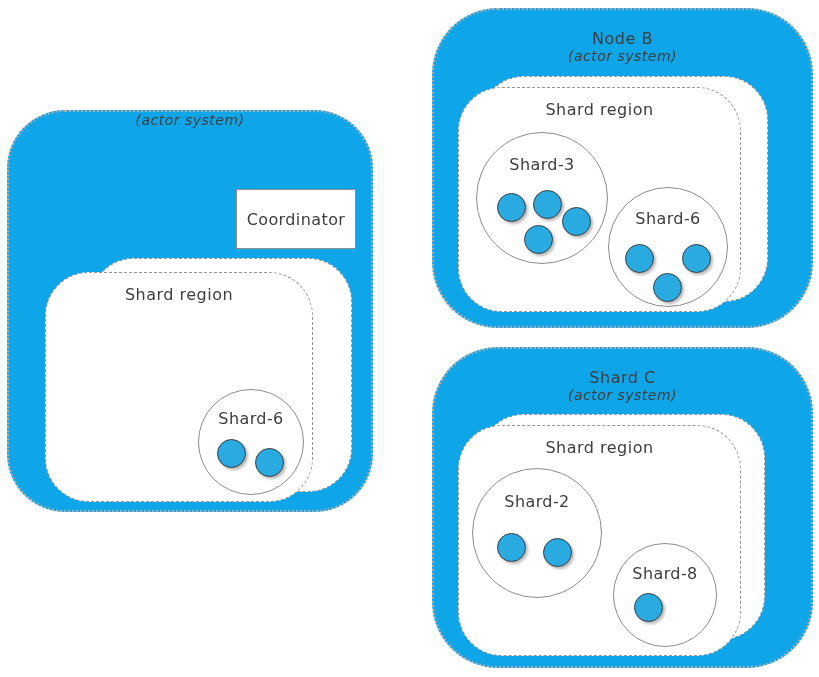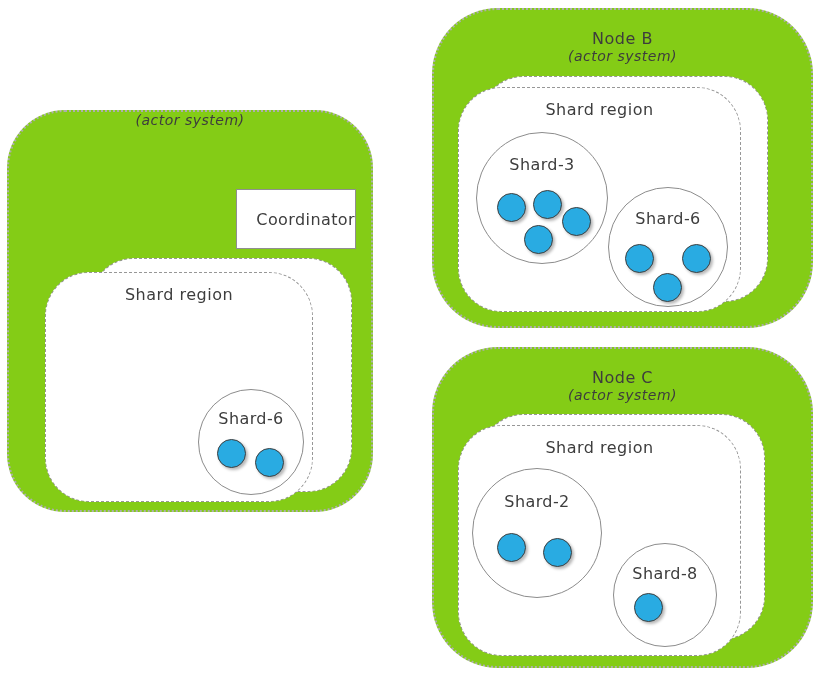--- a/index.html
+++ b/index.html
@@ -9,21 +9,21 @@
     width: 819px; height: 677px;
     background: #ffffff;
     font-family: "DejaVu Sans", "Liberation Sans", sans-serif;
     color: #3d3d3d;
     overflow: hidden;
   }
   
   .node {
     position: absolute;
     border: 2px dotted #aeaeae;
-    background: #84cc16;
+    background: #0ea5e9;
     text-align: center;
   }
   .node-a { left: 7px;   top: 110px; width: 366px; height: 402px; border-radius: 58px; }
   .node-b { left: 432px; top: 8px;   width: 381px; height: 320px; border-radius: 66px; }
   .node-c { left: 432px; top: 347px; width: 381px; height: 321px; border-radius: 66px; }
   .node-title    { margin-top: 19px; font-size: 16px; letter-spacing: .5px; line-height: 1.2; }
   .node-subtitle { font-style: italic; font-size: 14px; letter-spacing: .5px; line-height: 1.2; }
   
   .region, .region-back {
     position: absolute;
@@ -38,21 +38,21 @@
   .region-b-back { left: 46px;  top: 66px;  width: 288px; height: 226px; }
   .region-b      { left: 24px;  top: 77px;  width: 283px; height: 225px; }
   .region-c-back { left: 46px;  top: 65px;  width: 285px; height: 226px; }
   .region-c      { left: 24px;  top: 76px;  width: 283px; height: 231px; }
   
   .coordinator {
     position: absolute;
     left: 227px; top: 77px; width: 120px; height: 60px;
     border: 1.5px solid #8f8f8f;
     background: #ffffff;
-    display: flex; align-items: center; justify-content: flex-end;
+    display: flex; align-items: center; justify-content: center;
     font-size: 16px; letter-spacing: .4px;
   }
   
   .shard {
     position: absolute;
     border: 1.5px solid #8c8c8c;
     border-radius: 50%;
     background: #ffffff;
   }
   .shard-label { position: absolute; left: 0; right: 0; text-align: center; font-size: 16px; letter-spacing: .4px; }
@@ -116,21 +116,21 @@
 
     <div class="shard shard-6">
       <div class="shard-label">Shard-6</div>
       <div class="actor" style="left:16px; top:56px;"></div>
       <div class="actor" style="left:73px; top:56px;"></div>
       <div class="actor" style="left:44px; top:85px;"></div>
     </div>
   </div>
 
   <div class="node node-c">
-    <div class="node-title">Node C</div>
+    <div class="node-title">Shard C</div>
     <div class="node-subtitle">(actor system)</div>
 
     <div class="region-back region-c-back"></div>
     <div class="region region-c">
       <div class="region-title">Shard region</div>
     </div>
 
     <div class="shard shard-4">
       <div class="shard-label">Shard-2</div>
       <div class="actor" style="left:24px; top:64px;"></div>

